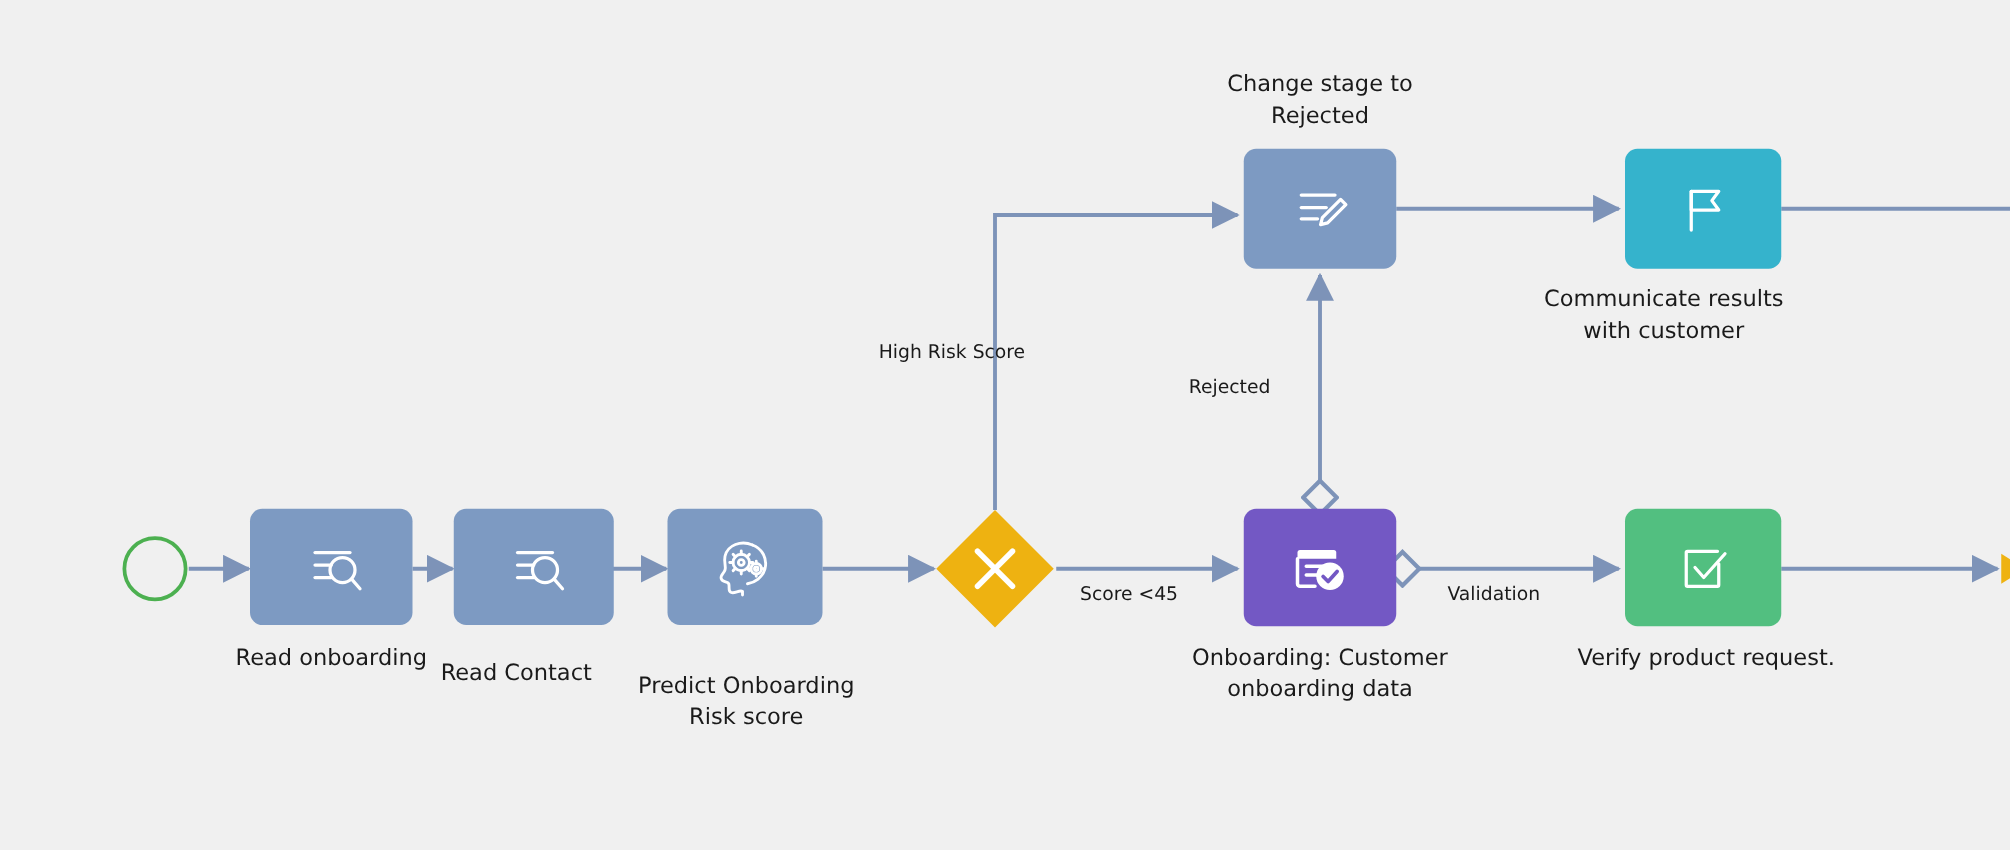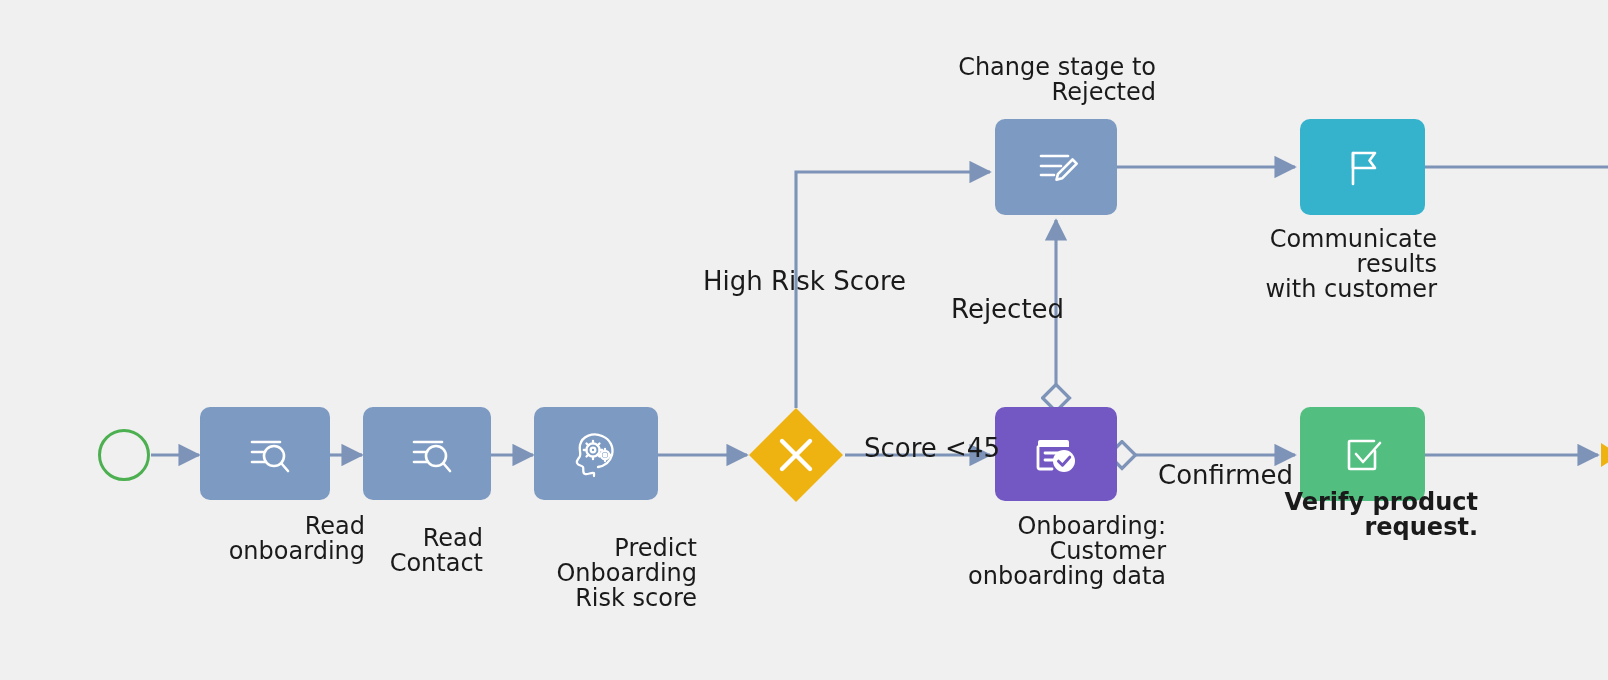--- a/index.html
+++ b/index.html
@@ -7,22 +7,22 @@
   body{
     width:1608px;height:680px;
     background:#f0f0f0;
     font-family:"DejaVu Sans","Liberation Sans",sans-serif;
     overflow:hidden;
     position:relative;
   }
   #canvas{position:absolute;left:0;top:0;width:1608px;height:680px;}
   .nodebox{position:absolute;border-radius:10px;display:flex;align-items:center;justify-content:center;}
   .nodebox svg{display:block;}
-  .nodelabel{position:absolute;text-align:right;color:#1a1a1a;font-size:24px;line-height:25px;white-space:pre-line;}
-  .edgelabel{position:absolute;color:#1a1a1a;font-size:26px;line-height:25px;white-space:nowrap;}
+  .nodelabel{position:absolute;text-align:center;color:#1a1a1a;font-size:18px;line-height:25px;white-space:pre-line;}
+  .edgelabel{position:absolute;color:#1a1a1a;font-size:15px;line-height:25px;white-space:nowrap;}
   .gateway{position:absolute;}
   .startnode{position:absolute;border-radius:50%;box-sizing:border-box;background:transparent;}
 </style>
 </head>
 <body>
 
 <svg id="canvas" viewBox="0 0 1608 680" width="1608" height="680" xmlns="http://www.w3.org/2000/svg">
   <defs>
     <marker id="arrow" viewBox="0 0 10 10" refX="9.2" refY="5" markerWidth="7.2" markerHeight="7.2" orient="auto-start-reverse">
       <path d="M 0 0 L 10 5 L 0 10 z" fill="#7d93b8"></path>
@@ -130,21 +130,21 @@
 onboarding data</div>
 
 <div class="nodebox" style="left:1300px;top:407px;width:125px;height:94px;background:#52bf80;">
   <span>
     <svg width="52" height="52" viewBox="0 0 52 52" fill="none" stroke="#ffffff" stroke-width="2.6" stroke-linecap="round" stroke-linejoin="round">
       <path d="M38 23 v17 a1 1 0 0 1 -1 1 H13 a1 1 0 0 1 -1 -1 V14 a1 1 0 0 1 1 -1 h24"></path>
       <path d="M19 26 l7 8 l17 -19"></path>
     </svg>
   </span>
 </div>
-<div class="nodelabel" style="left:1252px;top:490px;width:226px;font-weight:bold;">Verify product request.</div>
+<div class="nodelabel" style="left:1252px;top:514px;width:226px;">Verify product request.</div>
 
 <div class="nodebox" style="left:995px;top:119px;width:122px;height:96px;background:#7d9ac2;">
   <span>
     <svg width="56" height="56" viewBox="0 0 56 56" fill="none" stroke="#ffffff" stroke-width="2.6" stroke-linecap="round" stroke-linejoin="round">
       <line x1="13" y1="17" x2="40" y2="17"></line>
       <line x1="13" y1="27" x2="33" y2="27"></line>
       <line x1="13" y1="36" x2="26" y2="36"></line>
       <path d="M44.5 20.5 l4.2 4.2 l-14.6 14.6 l-5.6 1.4 l1.4 -5.6 z"></path>
     </svg>
   </span>
@@ -158,14 +158,14 @@
       <line x1="16" y1="12" x2="16" y2="43"></line>
       <path d="M16 12 h22 l-5.5 7.5 l5.5 7.5 h-22 z"></path>
     </svg>
   </span>
 </div>
 <div class="nodelabel" style="left:1225px;top:227px;width:212px;">Communicate results
 with customer</div>
 
 <div class="edgelabel" style="left:703px;top:269px;">High Risk Score</div>
 <div class="edgelabel" style="left:951px;top:297px;">Rejected</div>
-<div class="edgelabel" style="left:864px;top:436px;">Score &lt;45</div>
-<div class="edgelabel" style="left:1158px;top:463px;">Confirmed</div>
+<div class="edgelabel" style="left:864px;top:463px;">Score &lt;45</div>
+<div class="edgelabel" style="left:1158px;top:463px;">Validation</div>
 
 </body></html>

